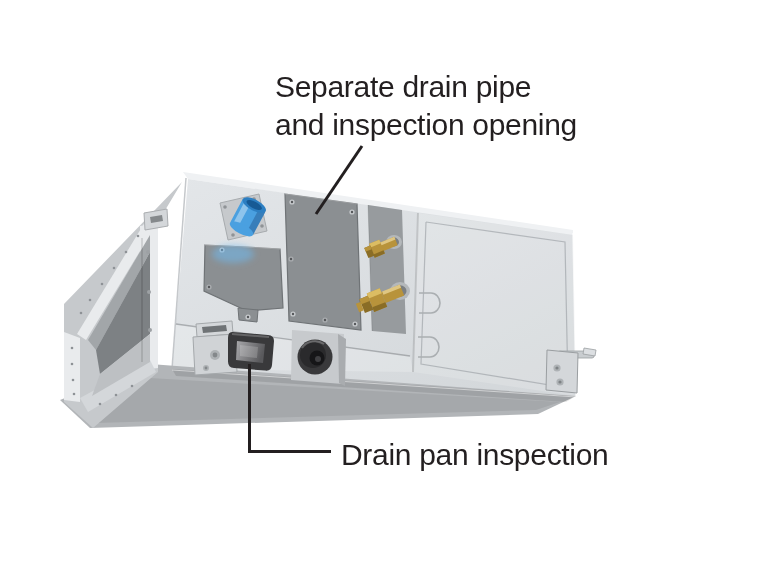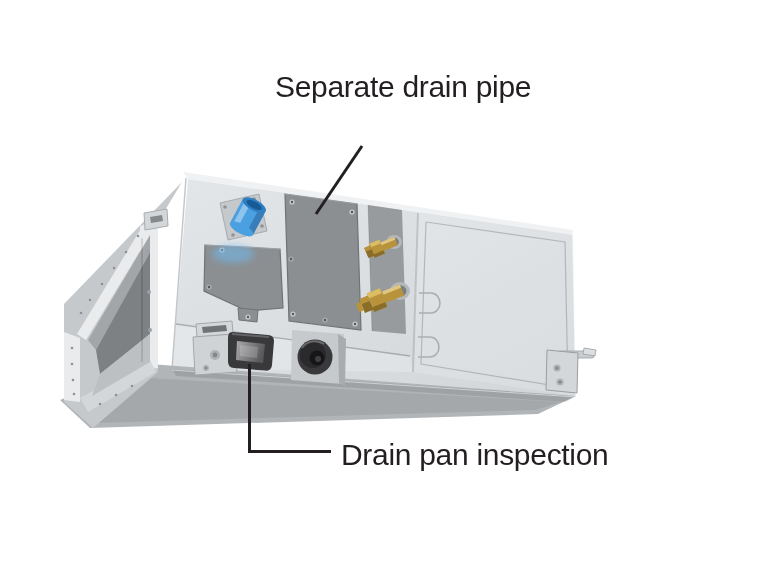--- a/index.html
+++ b/index.html
@@ -227,18 +227,19 @@
       <circle cx="317" cy="358" r="7.5" fill="#161618"></circle>
       <circle cx="318" cy="359" r="3" fill="#3f3f42"></circle>
     </g>
 
     <line x1="362" y1="146" x2="316" y2="214" style="stroke:var(--c-leader)" stroke-width="3"></line>
     <polyline points="249.5,364 249.5,451.5 331,451.5" fill="none" style="stroke:var(--c-leader)" stroke-width="3"></polyline>
   </svg>
 
   <div class="callout" id="label-top">
     <span>Separate drain pipe</span>
+    <span>and inspection opening</span>
   </div>
   <div class="callout" id="label-bottom">
     <span>Drain pan inspection</span>
   </div>
 
 </div>
 
 </body></html>

